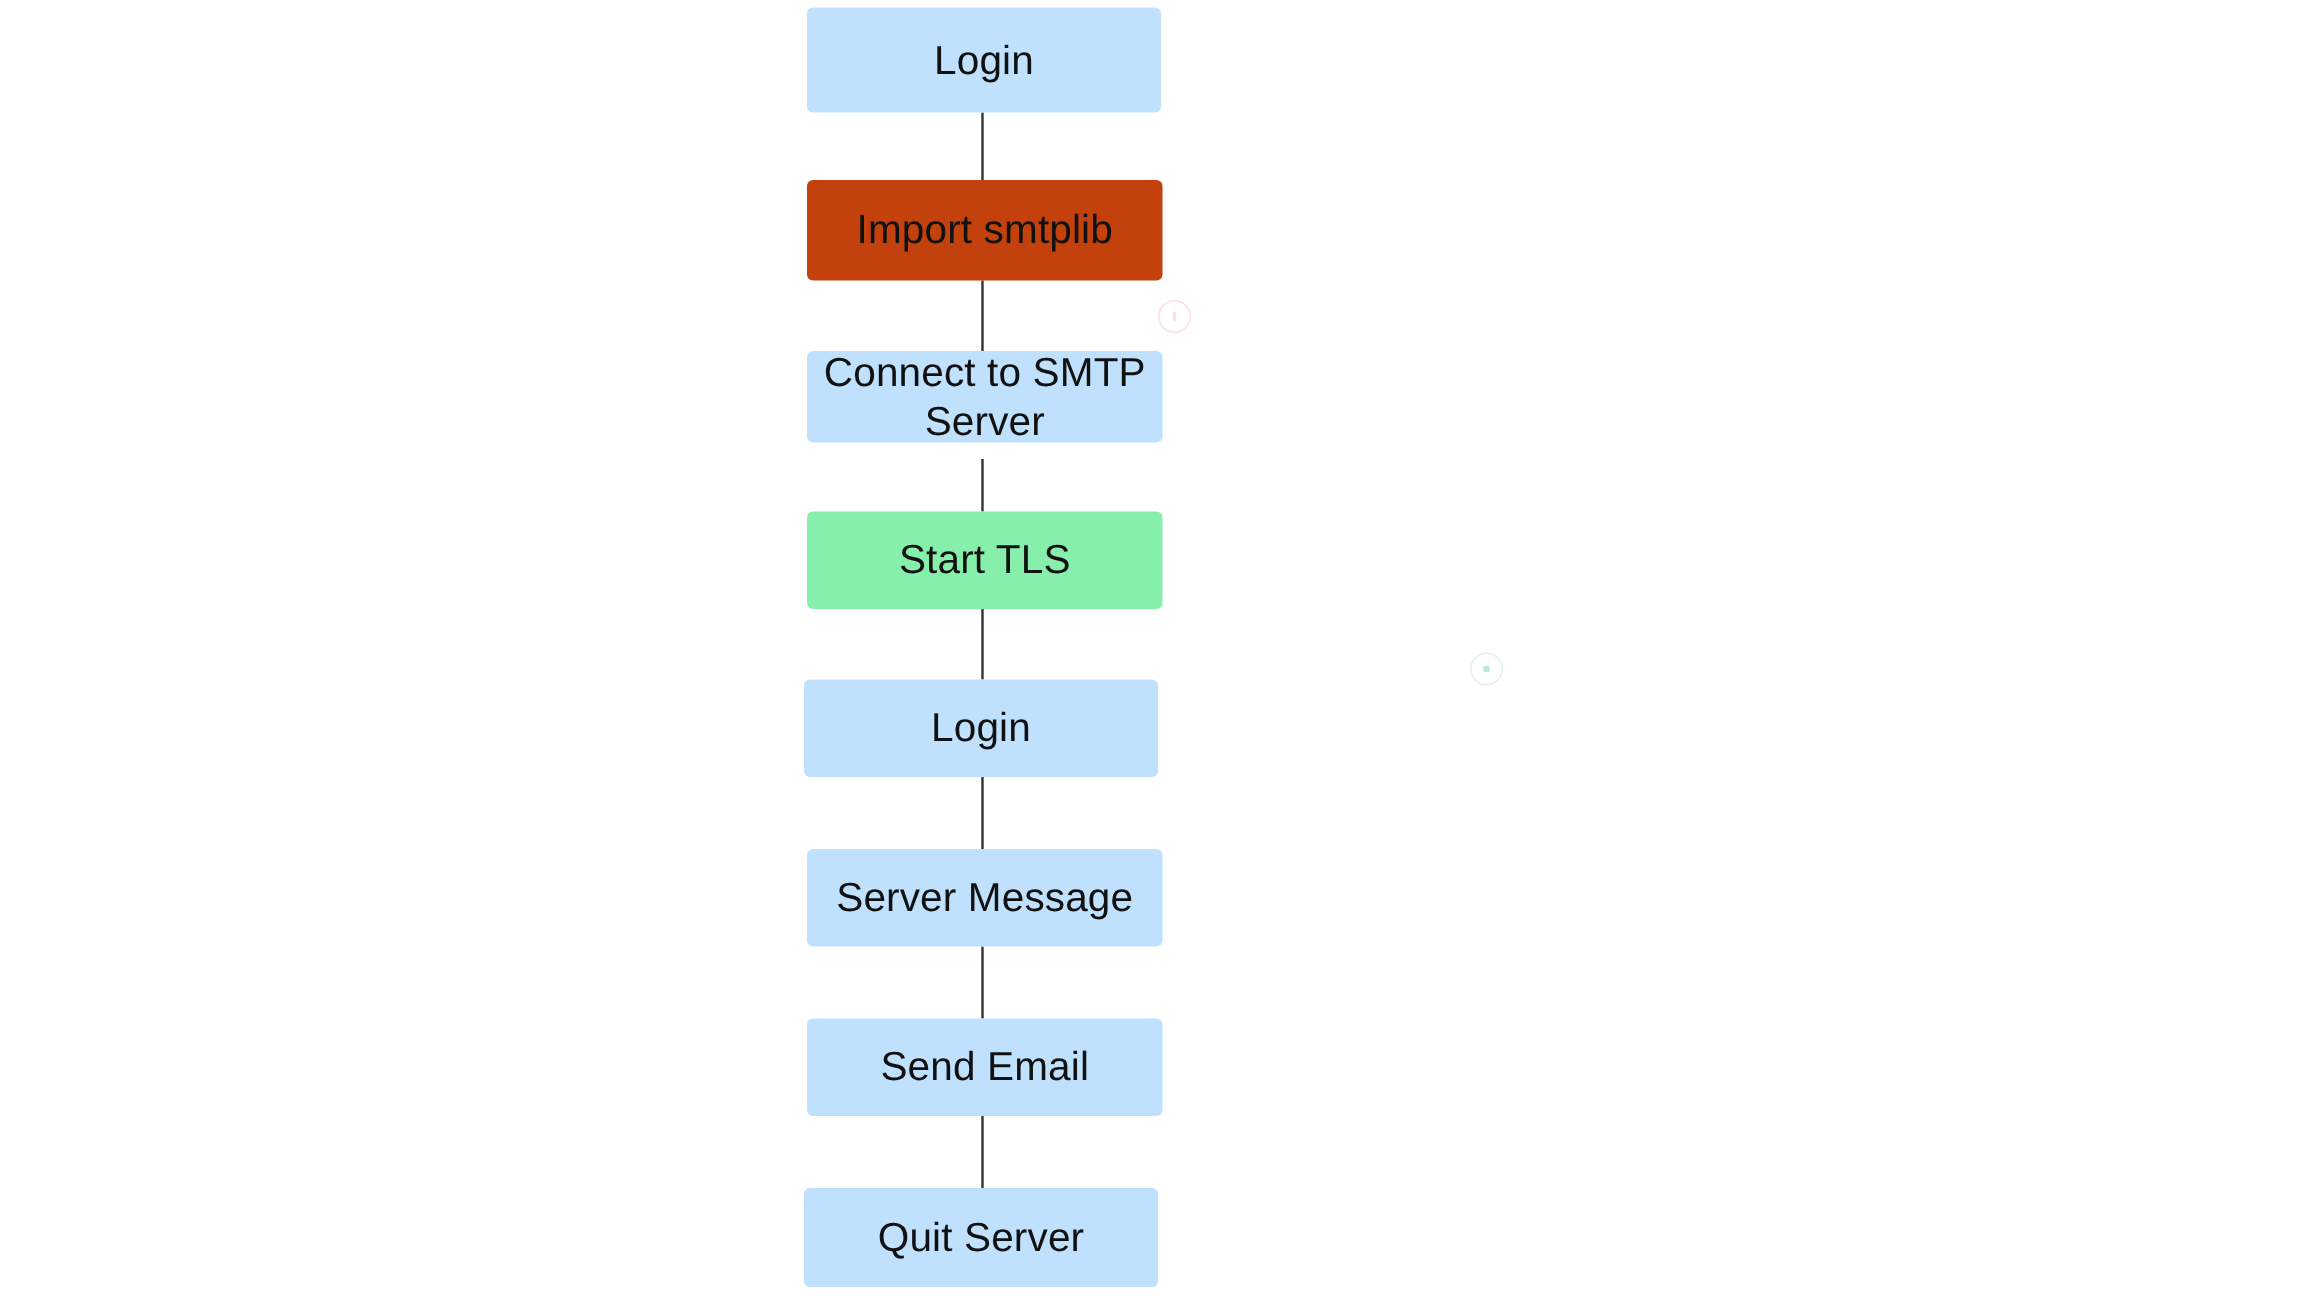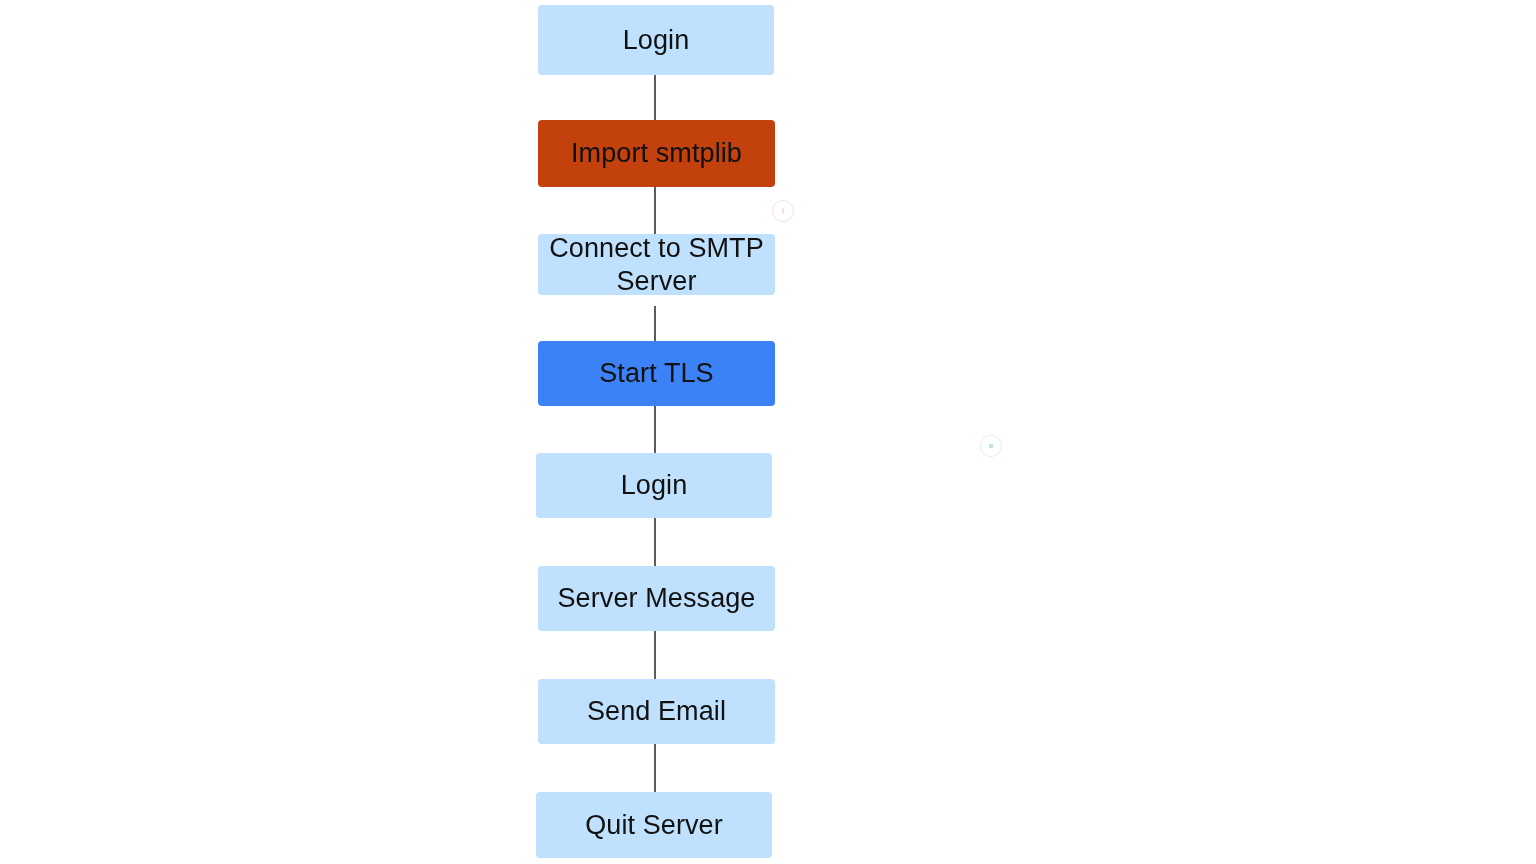--- a/index.html
+++ b/index.html
@@ -94,21 +94,21 @@
         <line x1="655" x2="655" y1="631" y2="679" stroke="#333333" stroke-width="1.6" id="edge-create-send"></line>
         <line x1="655" x2="655" y1="744" y2="792" stroke="#333333" stroke-width="1.6" id="edge-send-quit"></line>
       </g>
   </svg>
 
   <div id="nodes-layer">
       <div class="flow-node" id="node-start" style="left: 538px; top: 5px; width: 236px; height: 70px; background: rgb(191, 225, 254); color: rgb(17, 17, 17);">Login</div>
       <div class="flow-node" id="node-import" style="left: 538px; top: 120px; width: 237px; height: 67px; background: #c2410c; color: rgb(17, 17, 17);">Import smtplib</div>
       <div class="flow-node" id="node-connect" style="left: 538px; top: 234px; width: 237px; height: 61px; background: rgb(191, 225, 254); color: rgb(17, 17, 17);">Connect to SMTP
 Server</div>
-      <div class="flow-node" id="node-starttls" style="left: 538px; top: 341px; width: 237px; height: 65px; background: #3b82f6; color: rgb(17, 17, 17);">Start TLS</div>
+      <div class="flow-node" id="node-starttls" style="left: 538px; top: 341px; width: 237px; height: 65px; background: #86efac; color: rgb(17, 17, 17);">Start TLS</div>
       <div class="flow-node" id="node-login" style="left: 536px; top: 453px; width: 236px; height: 65px; background: rgb(191, 225, 254); color: rgb(17, 17, 17);">Login</div>
       <div class="flow-node" id="node-create" style="left: 538px; top: 566px; width: 237px; height: 65px; background: rgb(191, 225, 254); color: rgb(17, 17, 17);">Server Message</div>
       <div class="flow-node" id="node-send" style="left: 538px; top: 679px; width: 237px; height: 65px; background: rgb(191, 225, 254); color: rgb(17, 17, 17);">Send Email</div>
       <div class="flow-node" id="node-quit" style="left: 536px; top: 792px; width: 236px; height: 66px; background: rgb(191, 225, 254); color: rgb(17, 17, 17);">Quit Server</div>
     </div>
 
   <div class="cursor-marker" id="cursor-marker-pink" style="left: 772px; top: 200px; width: 22px; height: 22px;">
     <span class="marker-dot"></span>
   </div>
 

